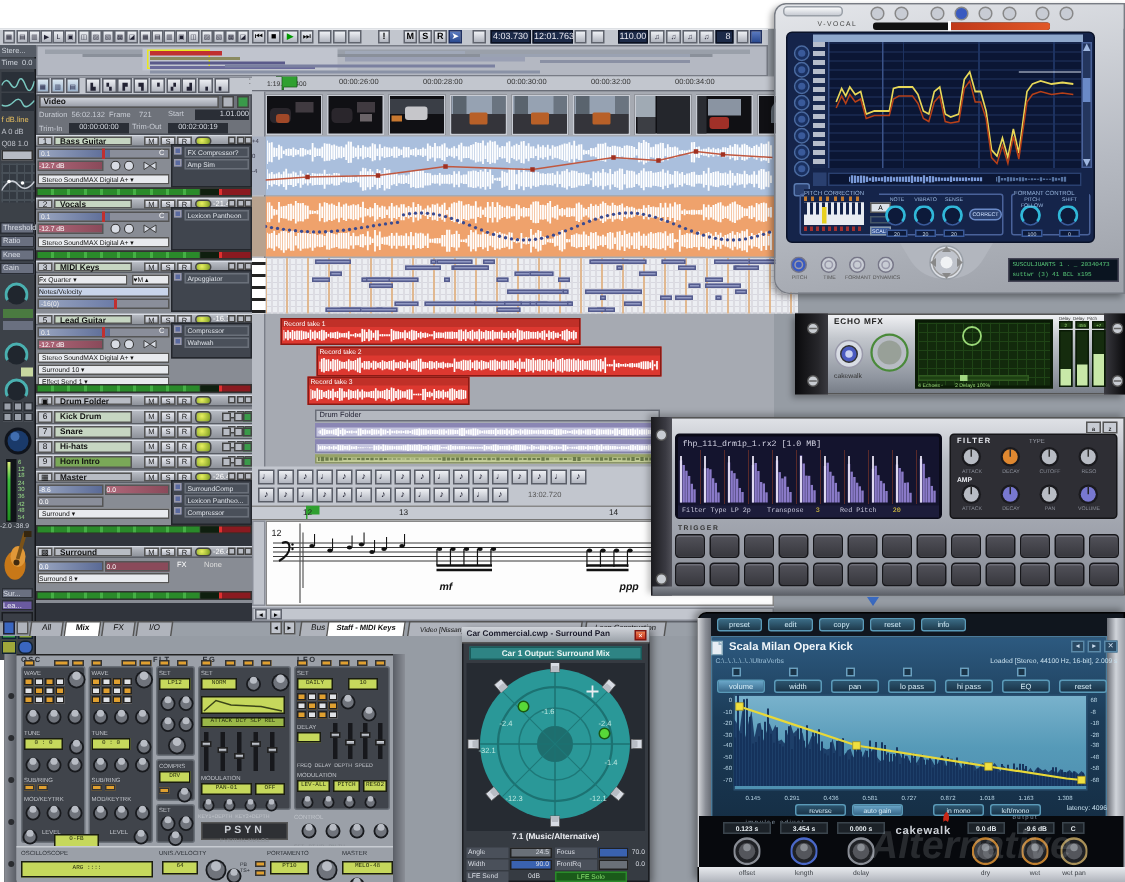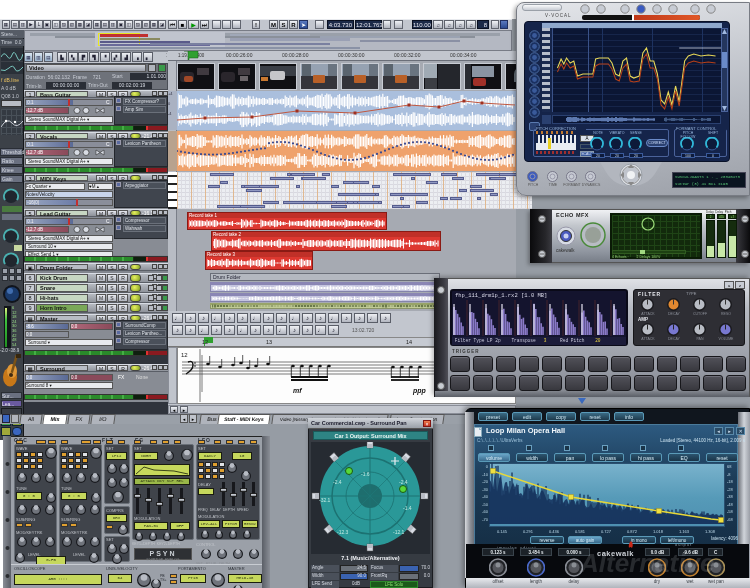--- a/index.html
+++ b/index.html
@@ -1661,21 +1661,21 @@
 <div style="left:546px;top:412px;width:30px;height:9px;background:linear-gradient(#3a6a84,#1e3a4c);border:1px solid #5a9ab8;border-radius:2px;color:#cfe8f4;font-size:5px;line-height:8px;text-align:center;">copy</div>
 <div style="left:580px;top:412px;width:30px;height:9px;background:linear-gradient(#3a6a84,#1e3a4c);border:1px solid #5a9ab8;border-radius:2px;color:#cfe8f4;font-size:5px;line-height:8px;text-align:center;">reset</div>
 <div style="left:614px;top:412px;width:30px;height:9px;background:linear-gradient(#3a6a84,#1e3a4c);border:1px solid #5a9ab8;border-radius:2px;color:#cfe8f4;font-size:5px;line-height:8px;text-align:center;">info</div>
 <div style="left:465px;top:412px;width:9px;height:166px;background:linear-gradient(90deg,#d8dade,#8a8e96 60%,#6a6e76);"></div>
 <div style="left:738px;top:412px;width:12px;height:166px;background:linear-gradient(90deg,#6a6e76,#d0d4da 50%,#9a9ea6);"></div>
 <div style="left:474px;top:424px;width:264px;height:136px;background:linear-gradient(#2d5a80,#1c3c58 40%,#142c42);border:1px solid #4a7a9a;"></div>
 <svg style="position:absolute;left:474px;top:427px" width="9" height="10">
     <rect x="0.5" y="0.5" width="7" height="9" fill="#e8eef4" stroke="#8ab"></rect>
     <path d="M5 0.5 L8 3 L5 3 Z" fill="#9cb8c8"></path>
   </svg>
-<div style="left:486px;top:426px;width:150px;height:11px;color:#f0f6fa;font-size:7.5px;font-weight:bold;">Loop Milan Opera Hall</div>
+<div style="left:486px;top:426px;width:150px;height:11px;color:#f0f6fa;font-size:7.5px;font-weight:bold;">Scala Milan Opera Kick</div>
 <div style="left:714px;top:427px;width:9px;height:8px;background:#2a4a64;border:1px solid #5a8aaa;color:#cde;font-size:5px;line-height:7px;text-align:center;">◂</div>
 <div style="left:725px;top:427px;width:9px;height:8px;background:#2a4a64;border:1px solid #5a8aaa;color:#cde;font-size:5px;line-height:7px;text-align:center;">▸</div>
 <div style="left:736px;top:427px;width:9px;height:8px;background:#2a4a64;border:1px solid #5a8aaa;color:#cde;font-size:5px;line-height:7px;text-align:center;">✕</div>
 <div style="left:477px;top:438px;width:120px;height:6px;color:#9cc0d8;font-size:4.5px;">C:\..\..\..\..\..\UltraVerbs</div>
 <div style="left:580px;top:438px;width:165px;height:6px;color:#c8e0ee;font-size:4.5px;text-align:right;">Loaded [Stereo, 44100 Hz, 16-bit], 2.009 s</div>
 <div style="left:488px;top:445px;width:6px;height:6px;background:#1a3448;border:1px solid #6aa0c0;"></div>
 <div style="left:478px;top:453px;width:32px;height:9px;background:linear-gradient(#6aa6c8,#3a6a8c);border:1px solid #5a9ab8;border-radius:2px;color:#d8eef8;font-size:5px;line-height:8px;text-align:center;">volume</div>
 <div style="left:526px;top:445px;width:6px;height:6px;background:#1a3448;border:1px solid #6aa0c0;"></div>
 <div style="left:516px;top:453px;width:32px;height:9px;background:linear-gradient(#2c546e,#1a3448);border:1px solid #5a9ab8;border-radius:2px;color:#d8eef8;font-size:5px;line-height:8px;text-align:center;">width</div>
 <div style="left:564px;top:445px;width:6px;height:6px;background:#1a3448;border:1px solid #6aa0c0;"></div>

